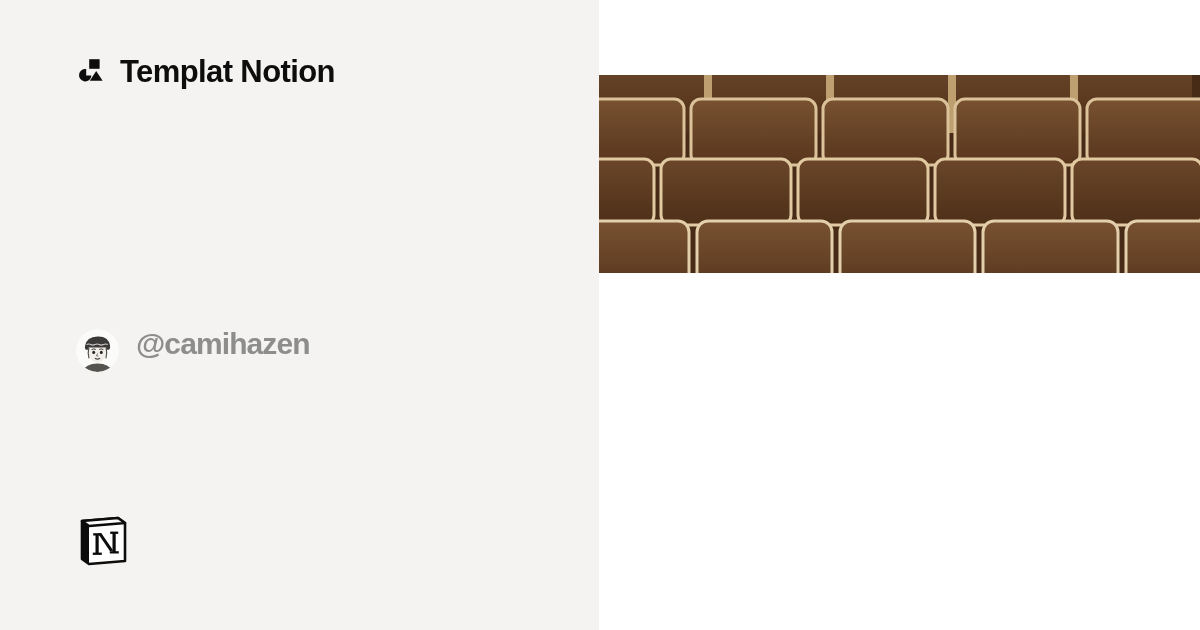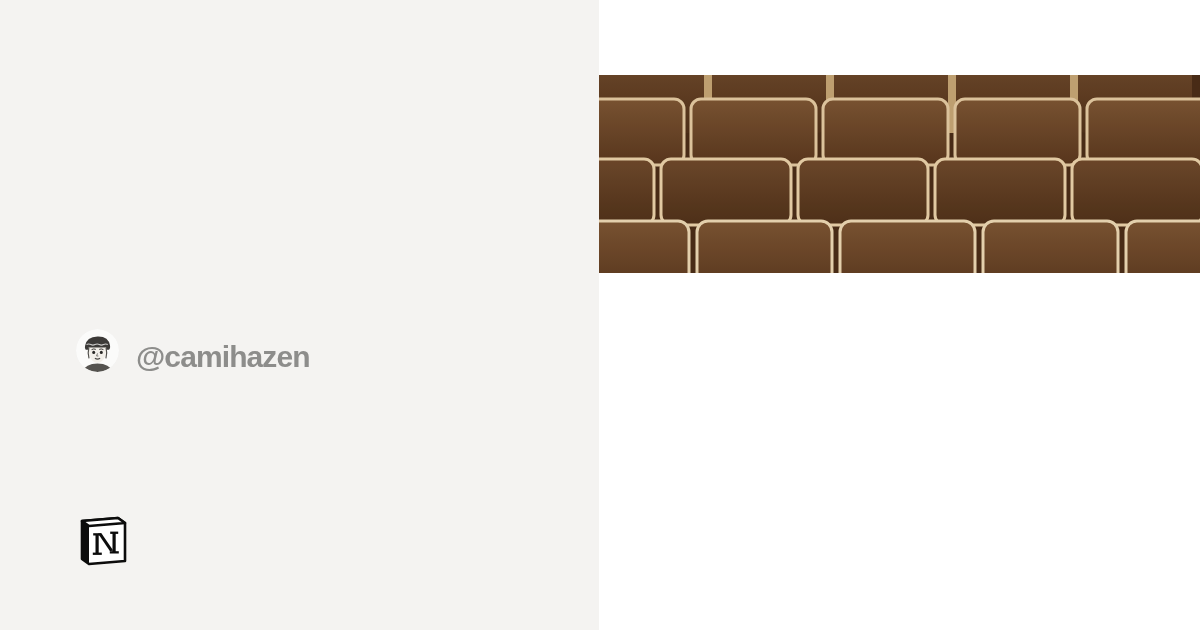--- a/index.html
+++ b/index.html
@@ -66,21 +66,21 @@
     color: #0b0b0b;
     line-height: 1.08;
     white-space: nowrap;
   }
 
   .author-row {
     position: absolute;
     left: 76px;
     top: 329px;
     display: flex;
-    align-items: flex-end;
+    align-items: flex-start;
     gap: 17px;
   }
   .avatar {
     width: 43px;
     height: 43px;
     border-radius: 50%;
     background: #fbfbfa;
     position: relative;
     overflow: hidden;
     flex: 0 0 auto;
@@ -129,20 +129,30 @@
   }
   .cover svg { display: block; width: 601px; height: 198px; }
 </style>
 </head>
 <body>
 
 <div class="page">
 
   <div class="left-panel">
 
+    <div class="brand">
+      <span class="brand-mark">
+        <svg viewBox="0 0 30 30" xmlns="http://www.w3.org/2000/svg">
+          <path d="M10.2 12.1 A6.2 6.2 0 1 0 15.4 18.6 L10.2 18.6 Z" fill="#0d0d0d"></path>
+          <rect x="13.2" y="2.2" width="10.4" height="9.6" fill="#0d0d0d"></rect>
+          <path d="M20.2 13.9 L26.6 23.8 L13.8 23.8 Z" fill="#0d0d0d"></path>
+        </svg>
+      </span>
+      <span class="brand-title">Templat Notion</span>
+    </div>
 
 
     <div class="author-row">
       <span class="avatar">
         <svg viewBox="0 0 43 43" xmlns="http://www.w3.org/2000/svg">
           <defs>
             <clipPath id="avclip">
                 <circle cx="21.5" cy="21.5" r="21.5"></circle>
               </clipPath>
           </defs>

